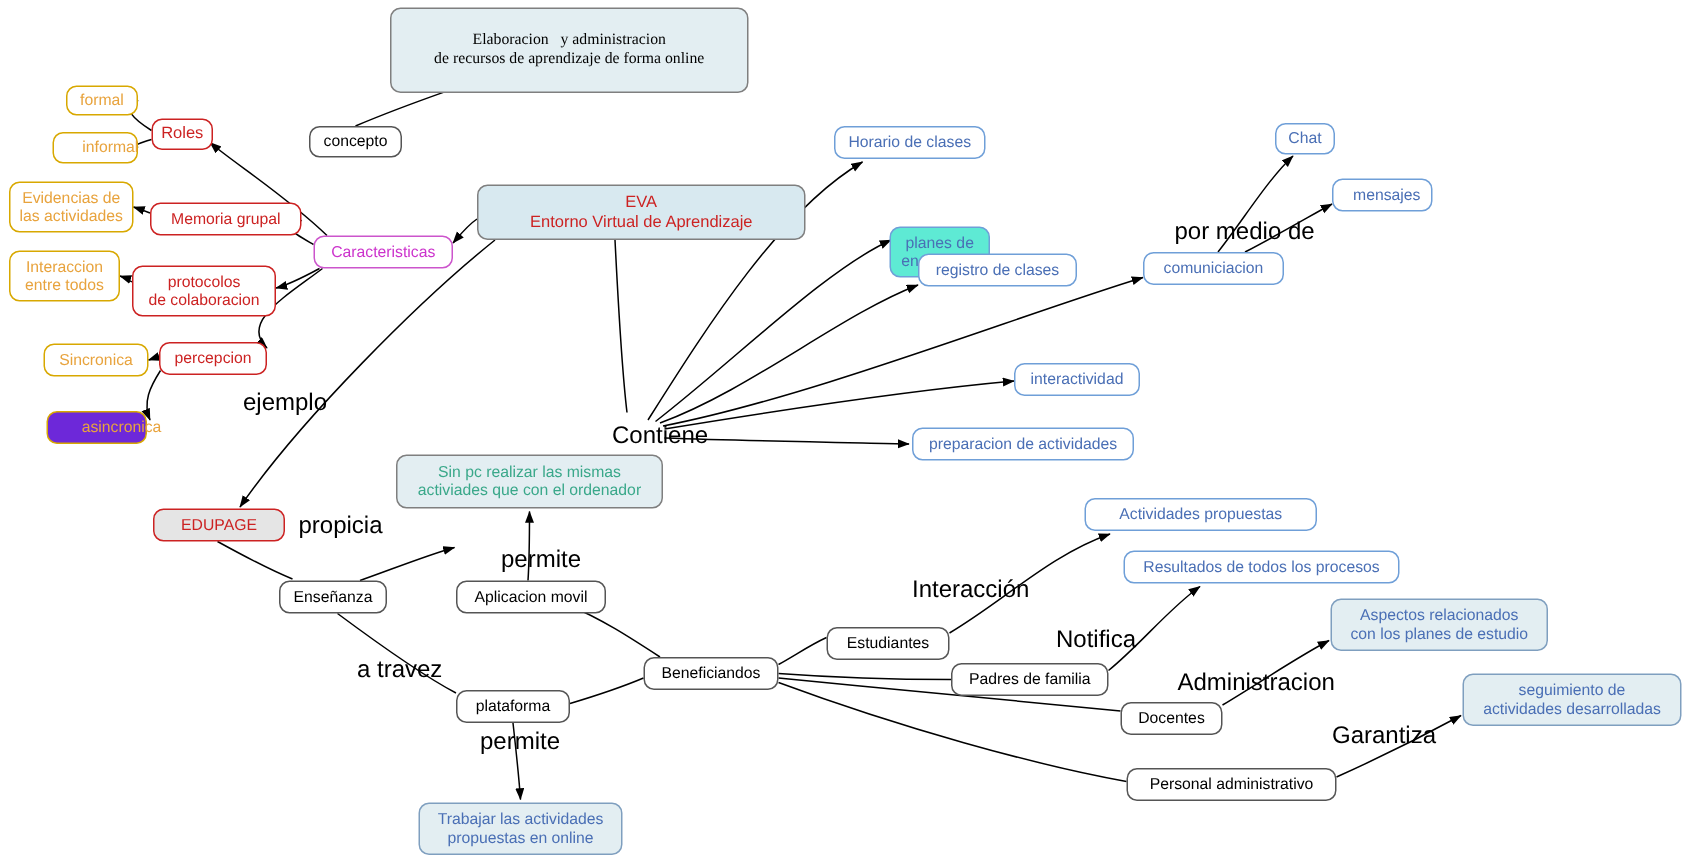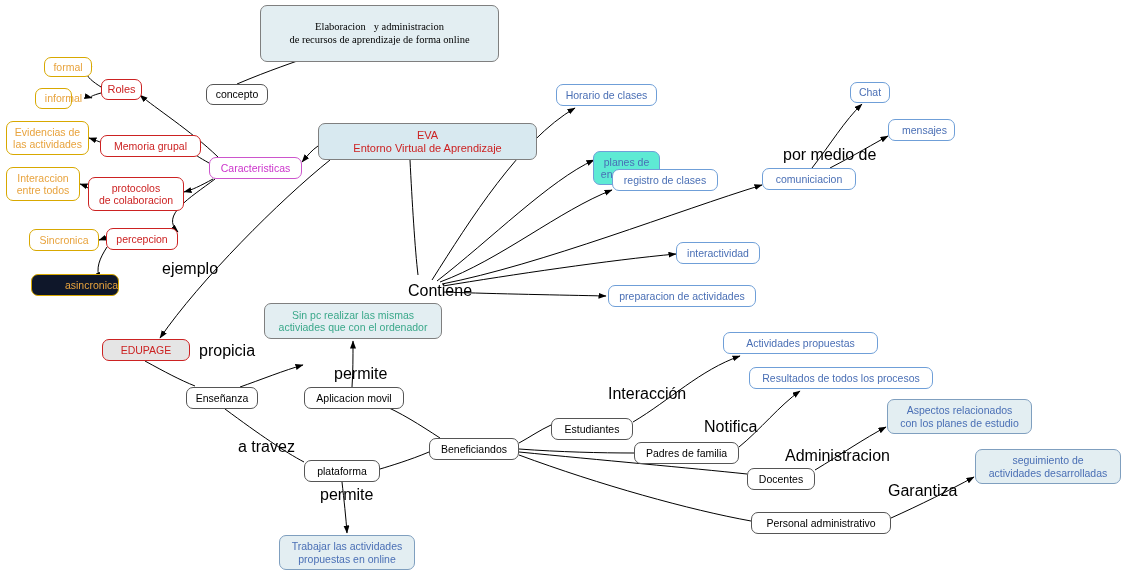--- a/index.html
+++ b/index.html
@@ -96,40 +96,40 @@
       </g>
   </svg>
   <div id="node-layer">
       <div class="node" style="left: 260px; top: 5px; width: 239px; height: 57px; background: rgb(227, 238, 242); border-color: rgb(127, 127, 127); color: rgb(0, 0, 0); font-size: 10.5px; font-family: Liberation Serif, serif;">Elaboracion   y administracion
 de recursos de aprendizaje de forma online</div>
       <div class="node" style="left: 44px; top: 57px; width: 48px; height: 20px; background: rgb(255, 255, 255); border-color: rgb(216, 168, 0); color: rgb(232, 163, 61); font-size: 10.5px;">formal</div>
       <div class="node" style="left: 101px; top: 79px; width: 41px; height: 21px; background: rgb(255, 255, 255); border-color: rgb(204, 34, 34); color: rgb(204, 34, 34); font-size: 11px;">Roles</div>
       <div class="node" style="left: 206px; top: 84px; width: 62px; height: 21px; background: rgb(255, 255, 255); border-color: rgb(85, 85, 85); color: rgb(0, 0, 0); font-size: 10.5px;">concepto</div>
       <div class="node" style="left: 556px; top: 84px; width: 101px; height: 22px; background: rgb(255, 255, 255); border-color: rgb(111, 159, 216); color: rgb(74, 111, 181); font-size: 10.5px;">Horario de clases</div>
       <div class="node" style="left: 850px; top: 82px; width: 40px; height: 21px; background: rgb(255, 255, 255); border-color: rgb(111, 159, 216); color: rgb(74, 111, 181); font-size: 10.5px;">Chat</div>
-      <div class="node" style="left: 35px; top: 88px; width: 37px; height: 21px; background: rgb(255, 255, 255); border-color: rgb(216, 168, 0); color: rgb(232, 163, 61); font-size: 10.5px; padding-left: 24px;">informal</div>
+      <div class="node" style="left: 35px; top: 88px; width: 57px; height: 21px; background: rgb(255, 255, 255); border-color: rgb(216, 168, 0); color: rgb(232, 163, 61); font-size: 10.5px; padding-left: 24px;">informal</div>
       <div class="node" style="left: 593px; top: 129px; width: 67px; height: 34px; background: #5eead4; border-color: rgb(111, 159, 216); color: rgb(74, 111, 181); font-size: 10.5px; margin-top: 22px;">planes de
 enseñanza</div>
       <div class="node" style="left: 888px; top: 119px; width: 67px; height: 22px; background: rgb(255, 255, 255); border-color: rgb(111, 159, 216); color: rgb(74, 111, 181); font-size: 10.5px; padding-left: 10px;">mensajes</div>
       <div class="node" style="left: 6px; top: 121px; width: 83px; height: 34px; background: rgb(255, 255, 255); border-color: rgb(216, 168, 0); color: rgb(232, 163, 61); font-size: 10.5px;">Evidencias de
 las actividades</div>
       <div class="node" style="left: 100px; top: 135px; width: 101px; height: 22px; background: rgb(255, 255, 255); border-color: rgb(204, 34, 34); color: rgb(204, 34, 34); font-size: 10.5px;">Memoria grupal</div>
       <div class="node" style="left: 318px; top: 123px; width: 219px; height: 37px; background: rgb(216, 233, 240); border-color: rgb(127, 127, 127); color: rgb(204, 34, 34); font-size: 11px;">EVA
 Entorno Virtual de Aprendizaje</div>
       <div class="node" style="left: 209px; top: 157px; width: 93px; height: 22px; background: rgb(255, 255, 255); border-color: rgb(204, 85, 204); color: rgb(204, 51, 204); font-size: 10.5px;">Caracteristicas</div>
       <div class="node" style="left: 612px; top: 169px; width: 106px; height: 22px; background: rgb(255, 255, 255); border-color: rgb(111, 159, 216); color: rgb(74, 111, 181); font-size: 10.5px;">registro de clases</div>
       <div class="node" style="left: 762px; top: 168px; width: 94px; height: 22px; background: rgb(255, 255, 255); border-color: rgb(111, 159, 216); color: rgb(74, 111, 181); font-size: 10.5px;">comuniciacion</div>
       <div class="node" style="left: 6px; top: 167px; width: 74px; height: 34px; background: rgb(255, 255, 255); border-color: rgb(216, 168, 0); color: rgb(232, 163, 61); font-size: 10.5px;">Interaccion
 entre todos</div>
       <div class="node" style="left: 88px; top: 177px; width: 96px; height: 34px; background: rgb(255, 255, 255); border-color: rgb(204, 34, 34); color: rgb(204, 34, 34); font-size: 10.5px;">protocolos
 de colaboracion</div>
       <div class="node" style="left: 29px; top: 229px; width: 70px; height: 22px; background: rgb(255, 255, 255); border-color: rgb(216, 168, 0); color: rgb(232, 163, 61); font-size: 10.5px;">Sincronica</div>
       <div class="node" style="left: 106px; top: 228px; width: 72px; height: 22px; background: rgb(255, 255, 255); border-color: rgb(204, 34, 34); color: rgb(204, 34, 34); font-size: 10.5px;">percepcion</div>
       <div class="node" style="left: 676px; top: 242px; width: 84px; height: 22px; background: rgb(255, 255, 255); border-color: rgb(111, 159, 216); color: rgb(74, 111, 181); font-size: 10.5px;">interactividad</div>
-      <div class="node" style="left: 31px; top: 274px; width: 88px; height: 22px; background: #0f172a; border-color: rgb(216, 168, 0); color: rgb(232, 163, 61); font-size: 10.5px; padding-left: 37px;">asincronica</div>
+      <div class="node" style="left: 31px; top: 274px; width: 67px; height: 22px; background: #6d28d9; border-color: rgb(216, 168, 0); color: rgb(232, 163, 61); font-size: 10.5px; padding-left: 37px;">asincronica</div>
       <div class="node" style="left: 608px; top: 285px; width: 148px; height: 22px; background: rgb(255, 255, 255); border-color: rgb(111, 159, 216); color: rgb(74, 111, 181); font-size: 10.5px;">preparacion de actividades</div>
       <div class="node" style="left: 264px; top: 303px; width: 178px; height: 36px; background: rgb(227, 238, 242); border-color: rgb(127, 127, 127); color: rgb(58, 168, 138); font-size: 10.5px;">Sin pc realizar las mismas
 activiades que con el ordenador</div>
       <div class="node" style="left: 723px; top: 332px; width: 155px; height: 22px; background: rgb(255, 255, 255); border-color: rgb(111, 159, 216); color: rgb(74, 111, 181); font-size: 10.5px;">Actividades propuestas</div>
       <div class="node" style="left: 102px; top: 339px; width: 88px; height: 22px; background: #e5e5e5; border-color: rgb(204, 34, 34); color: rgb(204, 34, 34); font-size: 10.5px;">EDUPAGE</div>
       <div class="node" style="left: 749px; top: 367px; width: 184px; height: 22px; background: rgb(255, 255, 255); border-color: rgb(111, 159, 216); color: rgb(74, 111, 181); font-size: 10.5px;">Resultados de todos los procesos</div>
       <div class="node" style="left: 304px; top: 387px; width: 100px; height: 22px; background: rgb(255, 255, 255); border-color: rgb(85, 85, 85); color: rgb(0, 0, 0); font-size: 10.5px;">Aplicacion movil</div>
       <div class="node" style="left: 186px; top: 387px; width: 72px; height: 22px; background: rgb(255, 255, 255); border-color: rgb(85, 85, 85); color: rgb(0, 0, 0); font-size: 10.5px;">Enseñanza</div>
       <div class="node" style="left: 551px; top: 418px; width: 82px; height: 22px; background: rgb(255, 255, 255); border-color: rgb(85, 85, 85); color: rgb(0, 0, 0); font-size: 10.5px;">Estudiantes</div>
       <div class="node" style="left: 887px; top: 399px; width: 145px; height: 35px; background: rgb(227, 238, 242); border-color: rgb(127, 159, 191); color: rgb(74, 111, 181); font-size: 10.5px;">Aspectos relacionados

